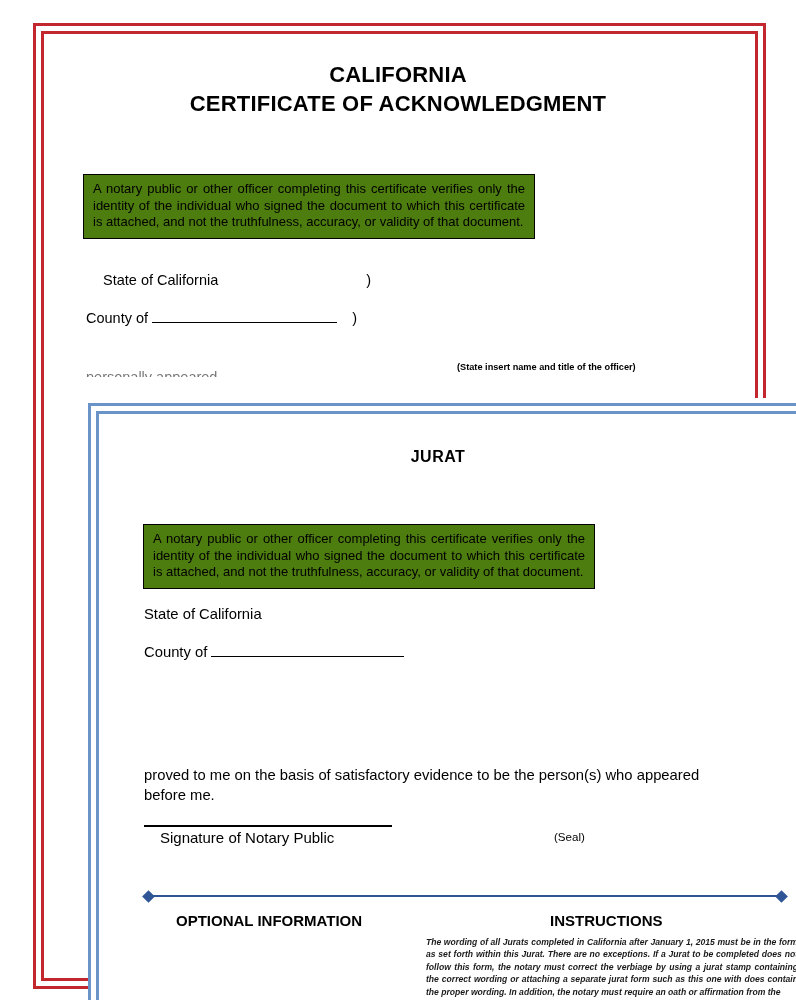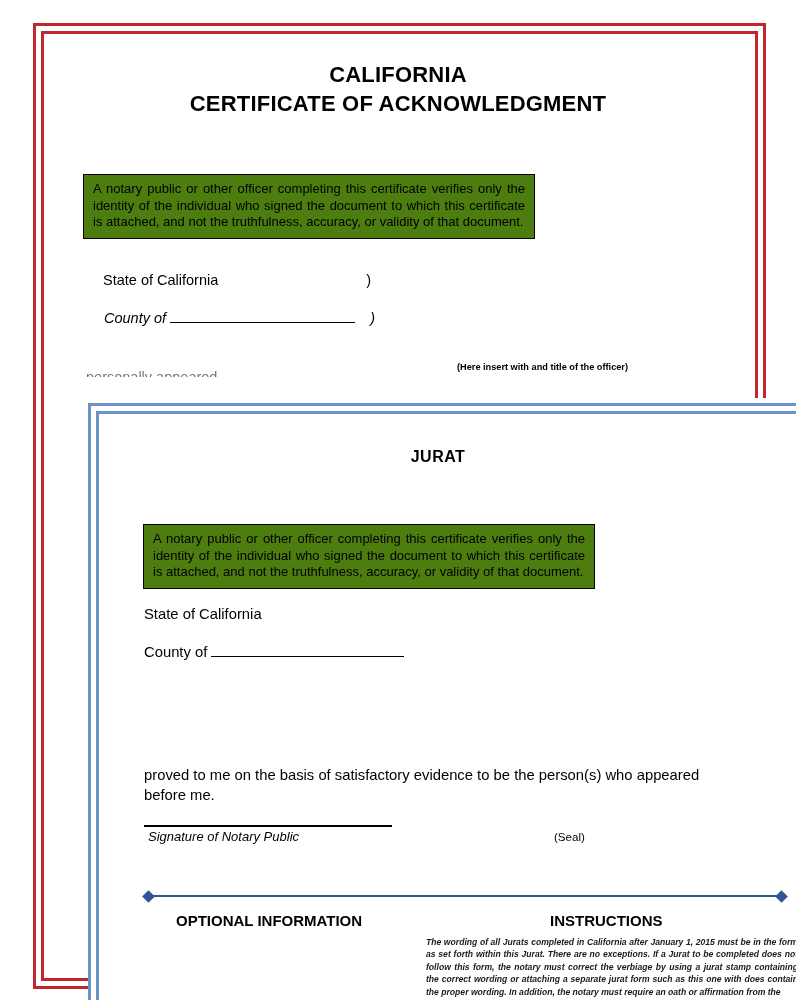--- a/index.html
+++ b/index.html
@@ -186,25 +186,24 @@
 
   .sig-line {
     position: absolute;
     left: 56px;
     top: 427px;
     width: 248px;
     border-bottom: 2.2px solid #000;
   }
   .sig-label {
     position: absolute;
-    left: 60px;
+    left: 72px;
     top: 431px;
-    font-size: 13px;
-    white-space: nowrap;
-    font-style: italic;
+    font-size: 15px;
+    white-space: nowrap;
   }
   .seal-label {
     position: absolute;
     left: 466px;
     top: 432px;
     font-size: 11.6px;
     white-space: nowrap;
   }
 
   .divider-wrap {
@@ -275,29 +274,29 @@
     </div>
 
     <div class="notice-box notice-box-ack">A notary public or other officer completing this certificate verifies only the identity of the individual who signed the document to which this certificate is attached, and not the truthfulness, accuracy, or validity of that document.</div>
 
     <div class="field-line" style="left:103px; top:271px;">
       <span>State of California</span>
       <span style="display:inline-block;width:140px;"></span>
       <span class="paren">)</span>
     </div>
 
-    <div class="field-line" style="left:104px; top:307px;font-style:italic;">
+    <div class="field-line" style="left:86px; top:307px;">
       <span>County of</span>
       <span class="ul" style="width:185px;"></span>
       <span style="display:inline-block;width:7px;"></span>
       <span class="paren">)</span>
     </div>
 
 
-    <div class="sub-caption" style="left:457px; top:362px;">(Here insert with and title of the officer)</div>
+    <div class="sub-caption" style="left:457px; top:362px;">(State insert name and title of the officer)</div>
 
     <div class="clipped-line">personally appeared</div>
 
   </div>
 </div>
 
 <div class="doc-jurat">
 
   <div class="frame-blue">
     <div class="frame-blue-inner"></div>

